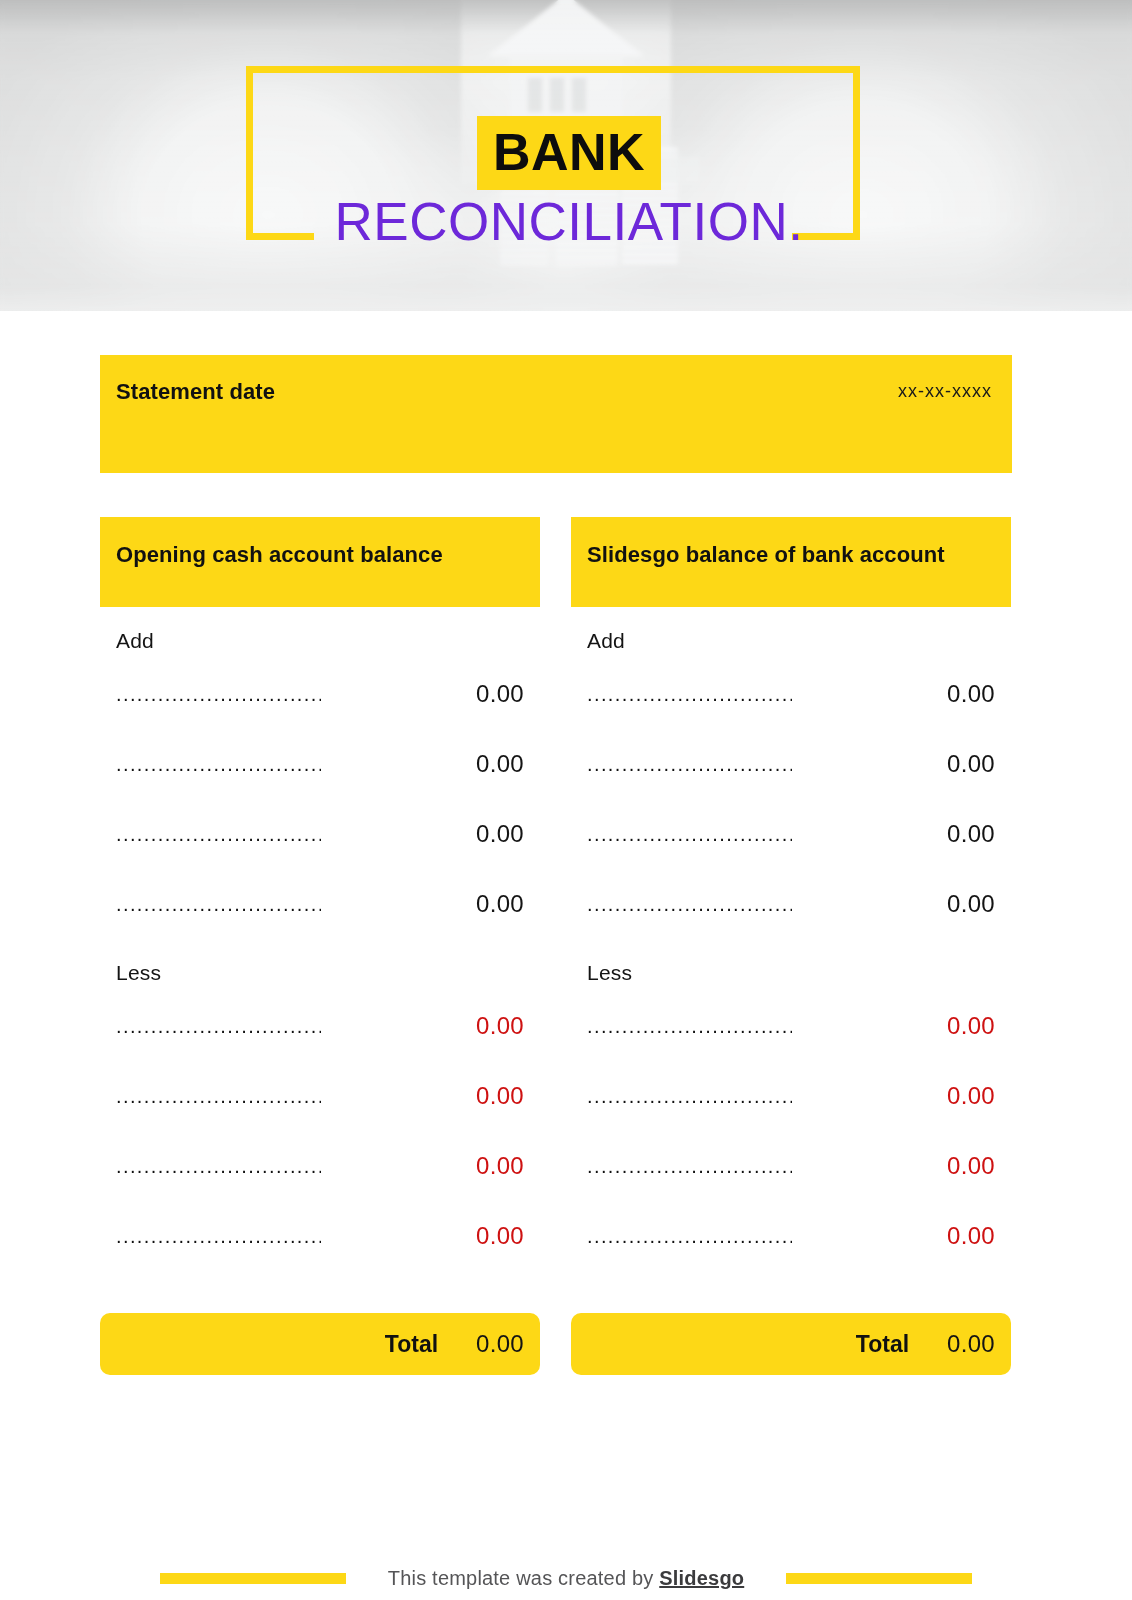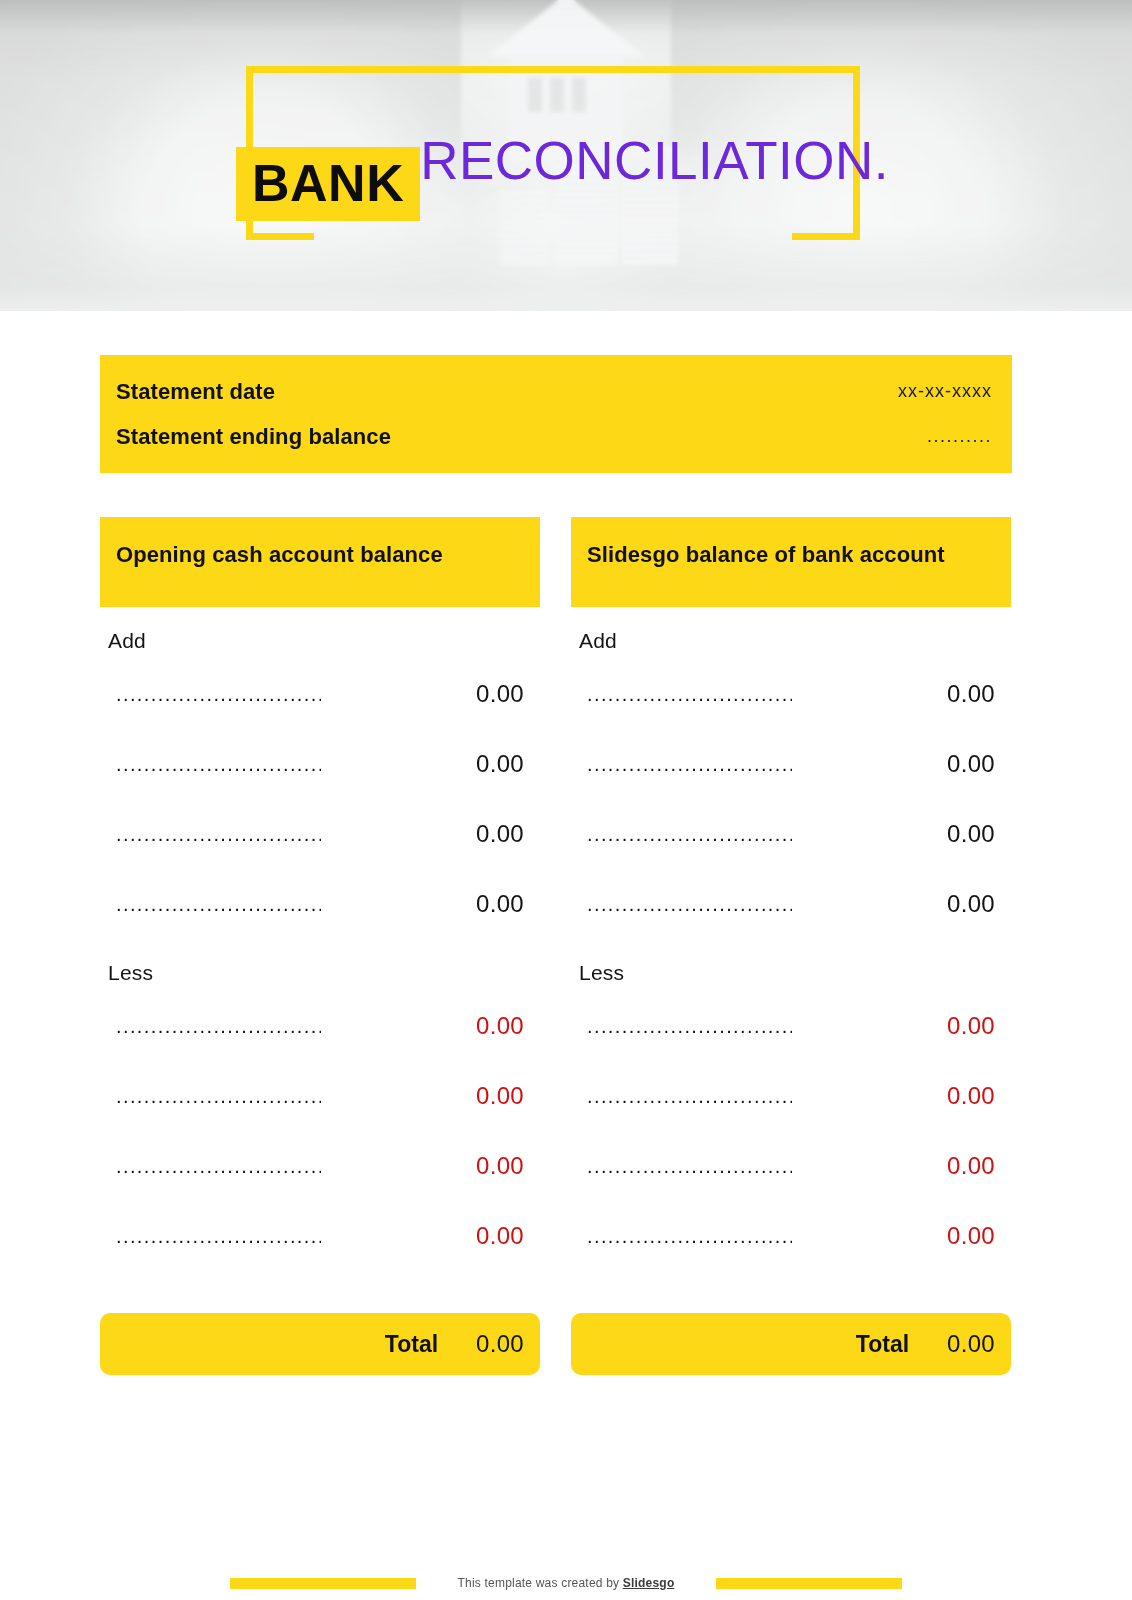--- a/index.html
+++ b/index.html
@@ -167,25 +167,26 @@
     position: absolute; left: 0; bottom: 0;
     width: 68px; height: 7px; background: #FDD816;
   }
   .tf-bot-r {
     position: absolute; right: 0; bottom: 0;
     width: 68px; height: 7px; background: #FDD816;
   }
 
   .title-block {
     position: absolute;
-    left: 236px;
+    left: 262px;
     top: 66px;
     width: 614px;
     height: 186px;
     display: flex;
+    flex-direction: column;
     align-items: center;
     justify-content: flex-start;
   }
   .title-line1 {
     margin-top: 50px;
     background: #FDD816;
     color: #0d0d0d;
     font-weight: bold;
     font-size: 52px;
     letter-spacing: 0.5px;
@@ -263,21 +264,21 @@
     color: #111111;
     line-height: 1.33;
     letter-spacing: 0.1px;
   }
 
   .section-label {
     font-size: 21px;
     font-weight: 400;
     color: #141414;
     margin-top: 22px;
-    margin-left: 8px;
+    margin-left: 16px;
     letter-spacing: 0.2px;
   }
 
   .entry-list { margin-top: 6px; }
 
   .entry-row {
     display: flex;
     align-items: baseline;
     height: 70px;
     box-sizing: border-box;
@@ -357,21 +358,21 @@
     width: 912px;
     padding-bottom: 10px;
   }
   .footer-bar {
     width: 186px;
     height: 11px;
     background: #FDD816;
     flex: 0 0 auto;
   }
   .footer-text {
-    font-size: 12px;
+    font-size: 20px;
     color: #555557;
     white-space: nowrap;
     letter-spacing: 0.2px;
   }
   .footer-brand {
     font-weight: bold;
     color: #3b3b3d;
     text-decoration: underline;
   }
 </style>
@@ -411,24 +412,20 @@
     <div class="title-line1">BANK</div>
     <div class="title-line2">RECONCILIATION.</div>
   </div>
 </div>
 
 <div class="statement-box">
   <div class="stmt-row">
     <div class="stmt-label">Statement date</div>
     <div class="stmt-value">xx-xx-xxxx</div>
   </div>
-  <div class="stmt-row">
-    <div class="stmt-label">Statement ending balance</div>
-    <div class="stmt-dots">..........</div>
-  </div>
 </div>
 
 <div class="col col-left">
   <div class="col-head">
     <div class="col-head-text">Opening cash account balance</div>
   </div>
 
   <div class="section-label">Add</div>
   <div class="entry-list">
     <div class="entry-row">

